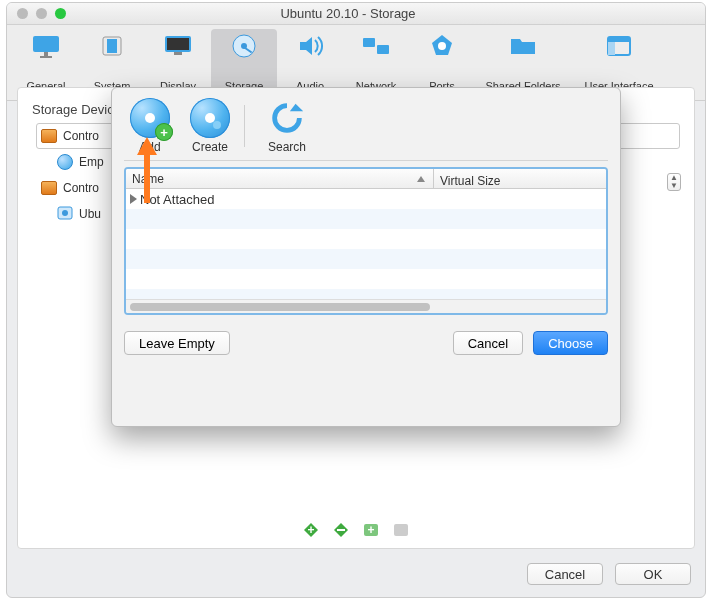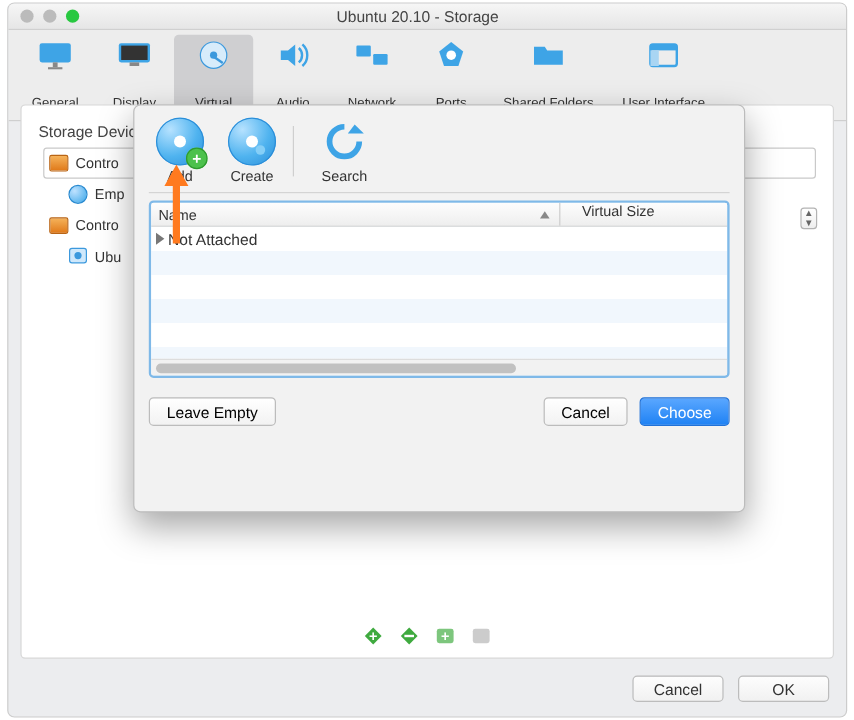--- a/index.html
+++ b/index.html
@@ -54,21 +54,21 @@
   .dlg-tb-item .lbl { font-size: 12px; color: #333; }
   .blue-circle { background: radial-gradient(circle at 30% 25%, #b6e2ff, #4fb3ef 55%, #2a8dd8); box-shadow: inset 0 0 0 1px #2a8dd8; }
   .vsep { width: 1px; height: 42px; background: #cfcfcf; margin: 0 2px 0 -6px; }
 
   .plus-badge { position:absolute; bottom:-3px; right:-3px; width:18px;height:18px;border-radius:50%; background:#4cc14c; color:#fff; display:flex;align-items:center;justify-content:center; font-weight:bold; font-size:13px; box-shadow:0 0 0 1px #2f9a2f inset;}
   .arrow-refresh svg { display:block; }
 
   .table-wrap { margin-top: 6px; border: 2px solid #7fb9e8; border-radius: 4px; background: #fff; overflow: hidden; }
   .thead { display: flex; background: linear-gradient(#fdfdfd,#eee); border-bottom: 1px solid #ccc; height: 20px; align-items:center; font-size:12px; }
   .thead .col-name { flex: 1; padding-left: 6px; display:flex; align-items:center; gap:4px;}
-  .thead .col-size { width: 140px; padding-left: 18px; border-left:1px solid #ccc; height:100%; display:flex; align-items:flex-start;}
+  .thead .col-size { width: 173px; padding-left: 6px; border-left:1px solid #ccc; height:100%; display:flex; align-items:flex-end;}
   .sort-tri { width:0;height:0;border-left:4px solid transparent;border-right:4px solid transparent;border-bottom:6px solid #888; margin-left:auto; margin-right:8px;}
 
   .tbody { height: 110px; background: repeating-linear-gradient(#fff 0 20px, #f1f7fd 20px 40px); position:relative;}
   .trow { display: flex; align-items: center; height: 20px; }
   .trow .exp { width:14px; display:flex; justify-content:center;}
   .tri-r { width:0;height:0;border-top:5px solid transparent;border-bottom:5px solid transparent;border-left:7px solid #777; }
   .trow .txt { font-size: 13px; }
 
   .hscroll { height: 14px; background: #f2f2f2; border-top: 1px solid #ddd; position:relative; }
   .hthumb { position:absolute; left:4px; top:3px; width: 300px; height: 8px; background:#c1c1c1; border-radius:4px; }
@@ -111,37 +111,46 @@
         <svg width="30" height="24">
             <rect x="2" y="2" width="26" height="16" rx="2" fill="#3ea4e6"></rect>
             <rect x="13" y="18" width="4" height="4" fill="#888"></rect>
             <rect x="9" y="22" width="12" height="2" fill="#888"></rect>
           </svg>
       </span>
       <span class="lbl">General</span>
     </div>
     <div class="tb-item">
       <span class="ico">
+        <svg width="26" height="26">
+            <rect x="4" y="4" width="18" height="18" rx="2" fill="#eaeaea" stroke="#999"></rect>
+            <rect x="8" y="6" width="10" height="14" fill="#3ea4e6"></rect>
+          </svg>
+      </span>
+      <span class="lbl">System</span>
+    </div>
+    <div class="tb-item">
+      <span class="ico">
         <svg width="30" height="24">
             <rect x="2" y="2" width="26" height="16" rx="2" fill="#3ea4e6"></rect>
             <rect x="4" y="4" width="22" height="12" fill="#333"></rect>
             <rect x="11" y="18" width="8" height="3" fill="#888"></rect>
           </svg>
       </span>
       <span class="lbl">Display</span>
     </div>
     <div class="tb-item sel">
       <span class="ico">
         <svg width="28" height="26">
             <circle cx="14" cy="13" r="11" fill="#d7ecfb" stroke="#3c99dd"></circle>
             <circle cx="14" cy="13" r="3" fill="#3c99dd"></circle>
             <rect x="13" y="13" width="11" height="2" fill="#3c99dd" transform="rotate(35 14 13)"></rect>
           </svg>
       </span>
-      <span class="lbl">Virtual</span>
+      <span class="lbl">Storage</span>
     </div>
     <div class="tb-item">
       <span class="ico">
         <svg width="28" height="24">
             <polygon points="4,8 10,8 16,3 16,21 10,16 4,16" fill="#3ea4e6"></polygon>
             <path d="M19 6 A8 8 0 0 1 19 18" fill="none" stroke="#3ea4e6" stroke-width="2"></path>
             <path d="M22 3 A12 12 0 0 1 22 21" fill="none" stroke="#3ea4e6" stroke-width="2"></path>
           </svg>
       </span>
       <span class="lbl">Audio</span>

